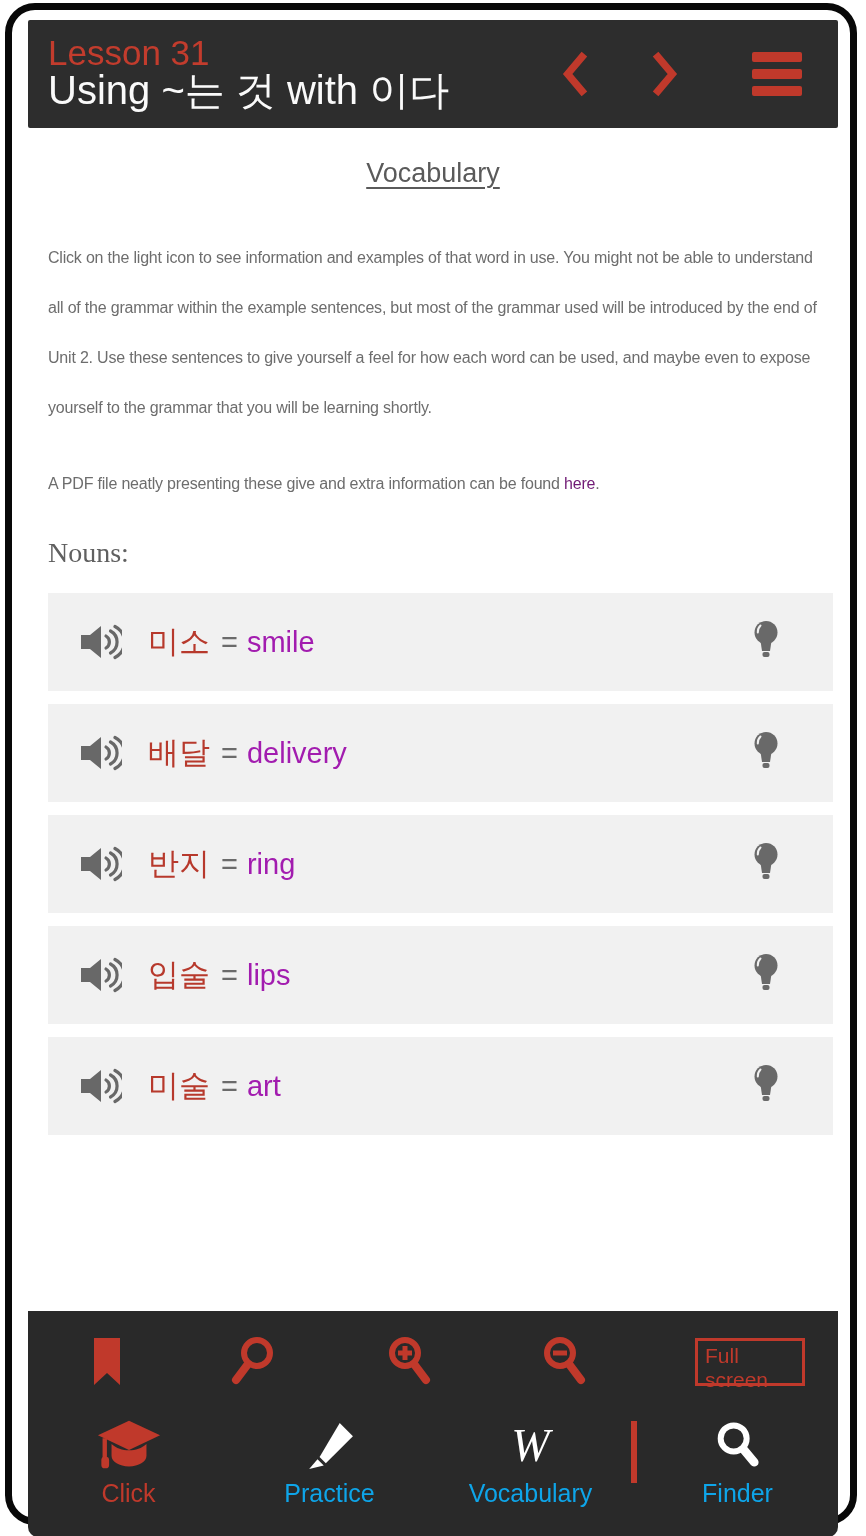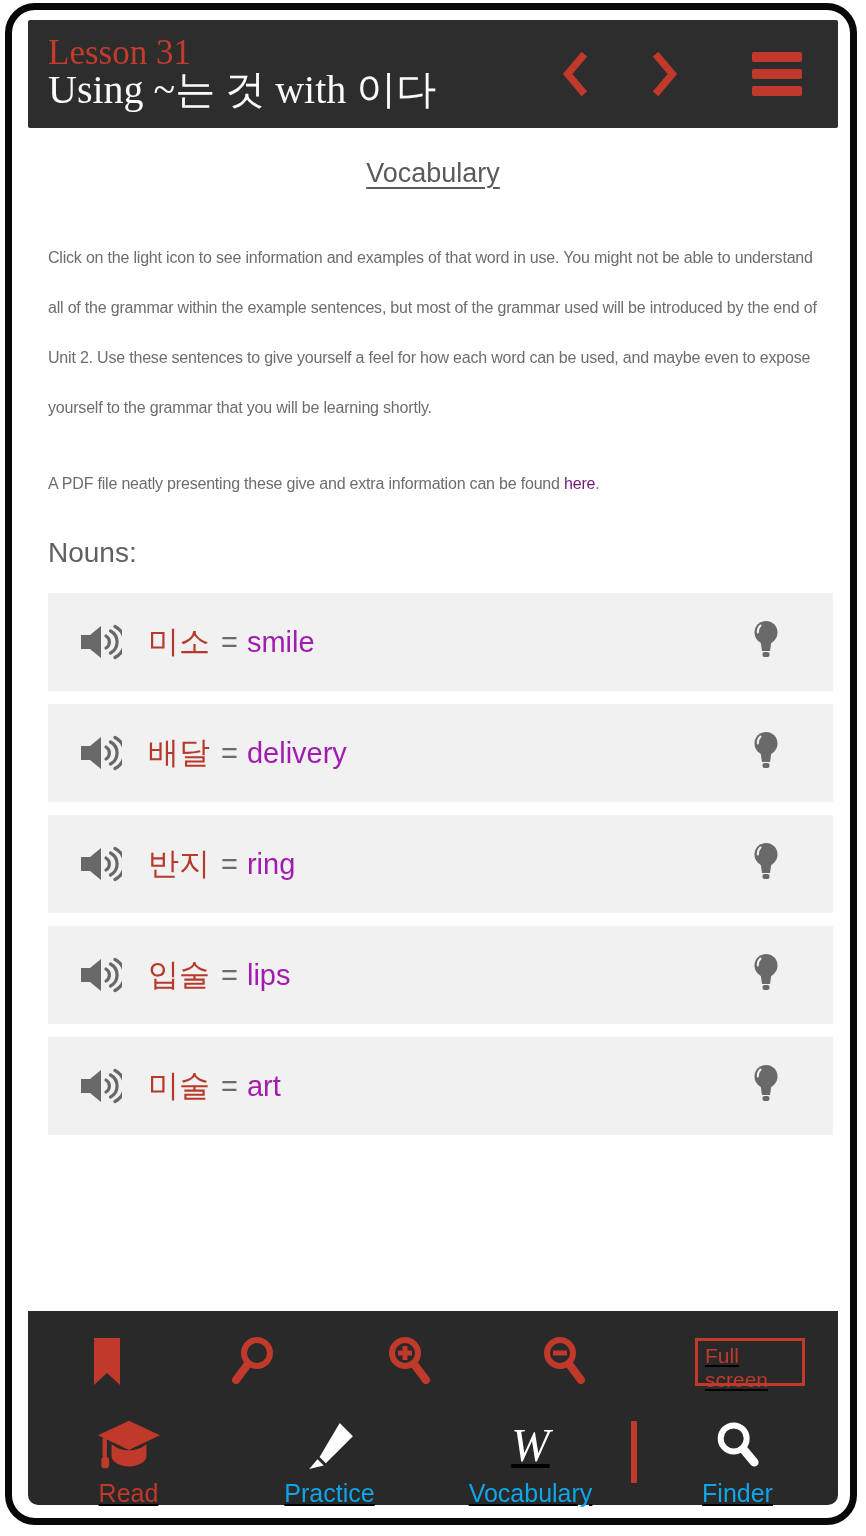--- a/index.html
+++ b/index.html
@@ -8,21 +8,21 @@
     font-family:"Liberation Sans", sans-serif;overflow:hidden;
   }
   
   .frame{
     position:absolute;left:5px;top:3px;width:852px;height:1522px;
     box-sizing:border-box;border:7px solid #080808;border-radius:30px;background:#ffffff;
   }
   
   .header{
     position:absolute;left:28px;top:20px;width:810px;height:108px;
-    background:#2d2d2d;box-sizing:border-box;padding:15px 16px 0 20px;border-radius:2px;font-family:Liberation Serif, serif;
+    background:#2d2d2d;box-sizing:border-box;padding:15px 16px 0 20px;border-radius:2px;
   }
   .header .lesson{font-size:35px;line-height:36px;color:#c23c2d;font-weight:400;}
   .header .title{font-size:40px;line-height:38px;color:#fafafa;font-weight:400;}
   .header-icons{position:absolute;right:36px;top:0;height:100%;display:flex;align-items:center;}
   .chev{width:30px;height:46px;cursor:pointer;}
   .chev.left{margin-right:60px;}
   .chev.right{margin-right:72px;}
   .burger{width:50px;height:52px;cursor:pointer;}
   
   .content{
@@ -32,35 +32,35 @@
   .vocab-heading{
     margin:30px auto 0;text-align:center;font-size:27px;color:#5a5a5a;
     text-decoration:underline;text-underline-offset:5px;font-weight:400;
   }
   .para{
     margin:44px 20px 0 20px;font-size:16px;line-height:50px;color:#6d6d6d;
     letter-spacing:-0.2px;
   }
   .para.pdf{margin-top:26px;}
   .pdf-link{color:#701a75;cursor:pointer;text-decoration:none;}
-  .nouns{margin:28px 20px 4px 20px;font-size:28px;color:#606060;}
+  .nouns{margin:28px 20px 4px 20px;font-size:28px;color:#606060;font-family:Liberation Serif, serif;}
   .rows{margin-top:24px;}
   .row{
     height:98px;background:#f1f1f1;margin:0 5px 13px 20px;
     display:flex;align-items:center;position:relative;padding-left:32px;
   }
   .spk{width:42px;height:36px;cursor:pointer;flex:0 0 auto;}
   .kor{color:#b7392c;font-size:31px;font-weight:500;margin-left:26px;}
   .eq{color:#6b6b6b;font-size:29px;margin-left:11px;}
   .eng{color:#a21caf;font-size:29px;margin-left:9px;}
   .bulb{position:absolute;right:54px;top:27px;width:26px;height:40px;cursor:pointer;}
   
   .footer{
-    position:absolute;left:28px;top:1311px;width:810px;height:194px;
-    background:#292929;border-radius:0 0 10px 10px;text-decoration:underline;
+    position:absolute;left:28px;top:1311px;width:810px;height:226px;
+    background:#292929;border-radius:0 0 10px 10px;
   }
   .toolbar-row{
     height:90px;display:flex;align-items:center;justify-content:space-between;
     padding:6px 33px 0 64px;
   }
   .tb-icon{cursor:pointer;}
   .fullscreen-btn{
     width:110px;height:48px;box-sizing:border-box;border:3px solid #c0392b;
     color:#c0392b;font-size:21px;text-align:left;padding:3px 0 0 7px;
     background:transparent;cursor:pointer;font-family:"Liberation Sans",sans-serif;
@@ -215,21 +215,21 @@
 
     <div class="nav-item active">
       <div class="nav-icon-box">
         <svg width="66" height="56" viewBox="0 0 68 54">
           <polygon points="34,1 66,16 34,31 2,16" fill="#c0392b"></polygon>
           <path d="M16,25 L16,37 C16,43 24,48 34,48 C44,48 52,43 52,37 L52,25 C47,29.5 41,31.5 34,31.5 C27,31.5 21,29.5 16,25 Z" fill="#c0392b"></path>
           <line x1="9" y1="19" x2="9" y2="40" stroke="#c0392b" stroke-width="4.5"></line>
           <rect x="5.5" y="38" width="8" height="12" rx="3.5" fill="#c0392b"></rect>
         </svg>
       </div>
-      <div class="nav-label">Read</div>
+      <div class="nav-label">Click</div>
     </div>
 
     <div class="nav-item">
       <div class="nav-icon-box">
         <svg width="50" height="52" viewBox="0 0 36 36">
           <path d="M25,1.5 L34.5,11 L15,30.5 L10.5,26 Z" fill="#ffffff"></path>
           <path d="M9,27.5 L13.5,32 L3,34.5 Z" fill="#ffffff"></path>
         </svg>
       </div>
       <div class="nav-label">Practice</div>

